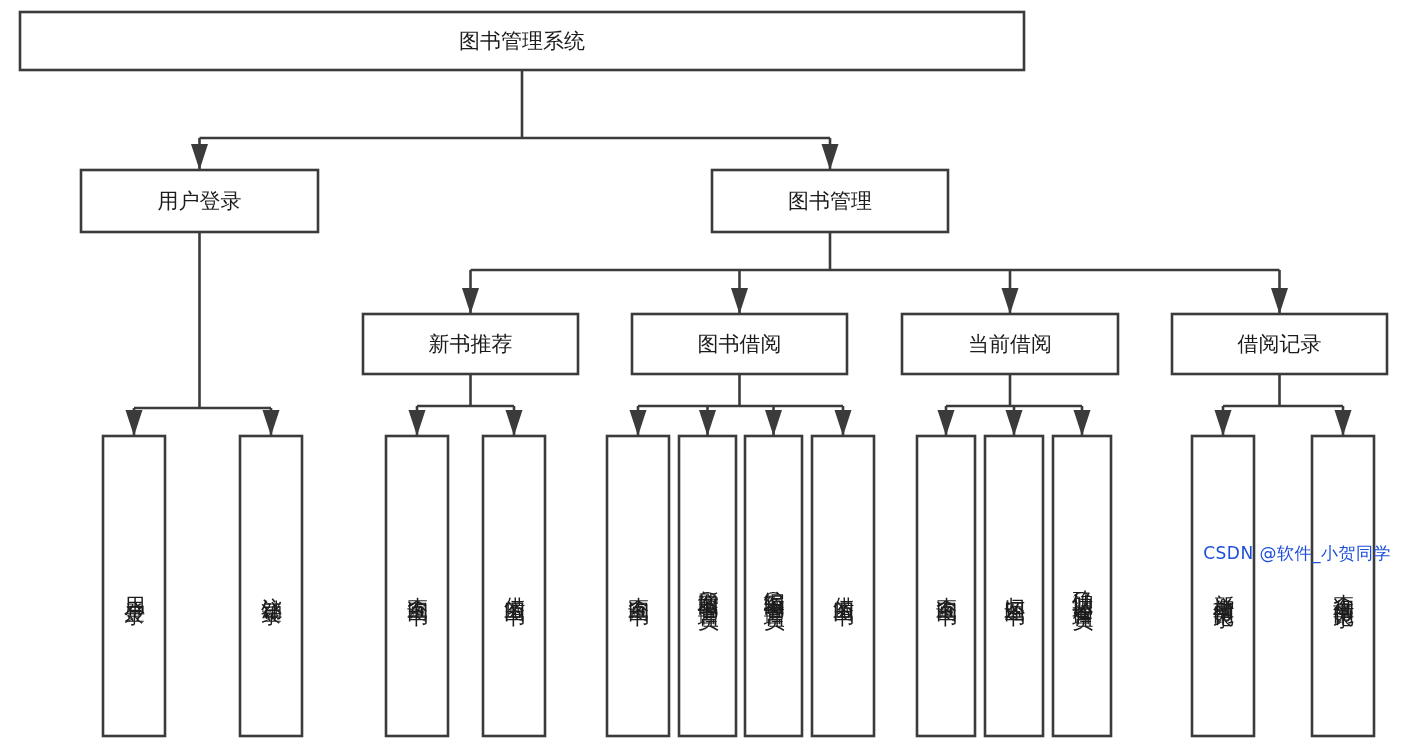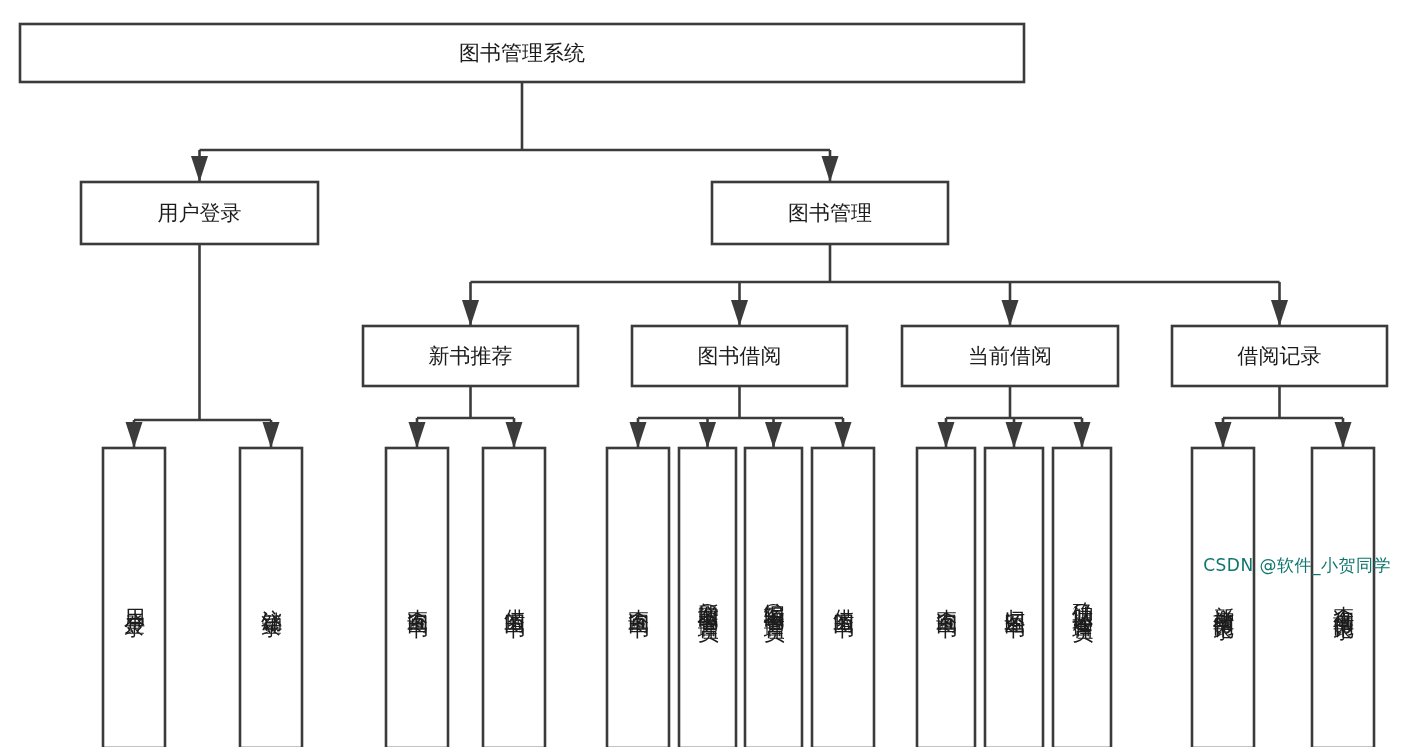--- a/index.html
+++ b/index.html
@@ -10,21 +10,21 @@
   body {
     width: 1405px;
     height: 747px;
     font-family: "DejaVu Sans", "Liberation Sans", sans-serif;
     overflow: hidden;
     position: relative;
   }
   #diagram-root {
     position: absolute;
     left: 0;
-    top: 12px;
+    top: 0;
     width: 1405px;
     height: 573px;
   }
   svg.canvas {
     display: block;
     width: 1405px;
     height: 747px;
   }
   .node-box {
     fill: #ffffff;
@@ -65,21 +65,21 @@
     color: #1c1c1c;
     white-space: nowrap;
     text-align: center;
   }
   .watermark {
     position: absolute;
     right: 14px;
     bottom: 8px;
     font-family: "DejaVu Sans", "Liberation Sans", sans-serif;
     font-size: 17px;
-    color: #0f766e;
+    color: #1d4ed8;
     white-space: nowrap;
     letter-spacing: 0.5px;
   }
 </style>
 </head>
 <body>
 
 <div id="diagram-root">
   <svg class="canvas" viewBox="0 0 1405 747">
     <g id="connectors-layer">

